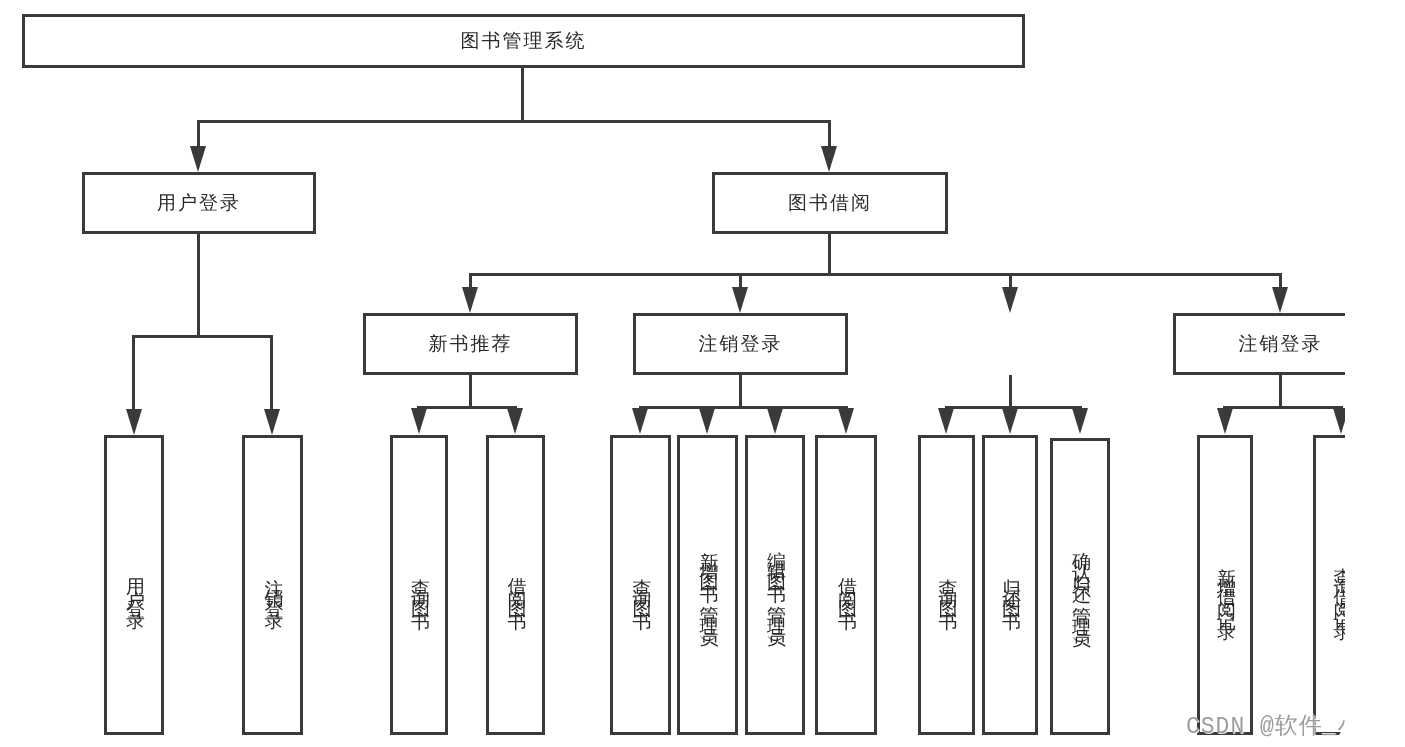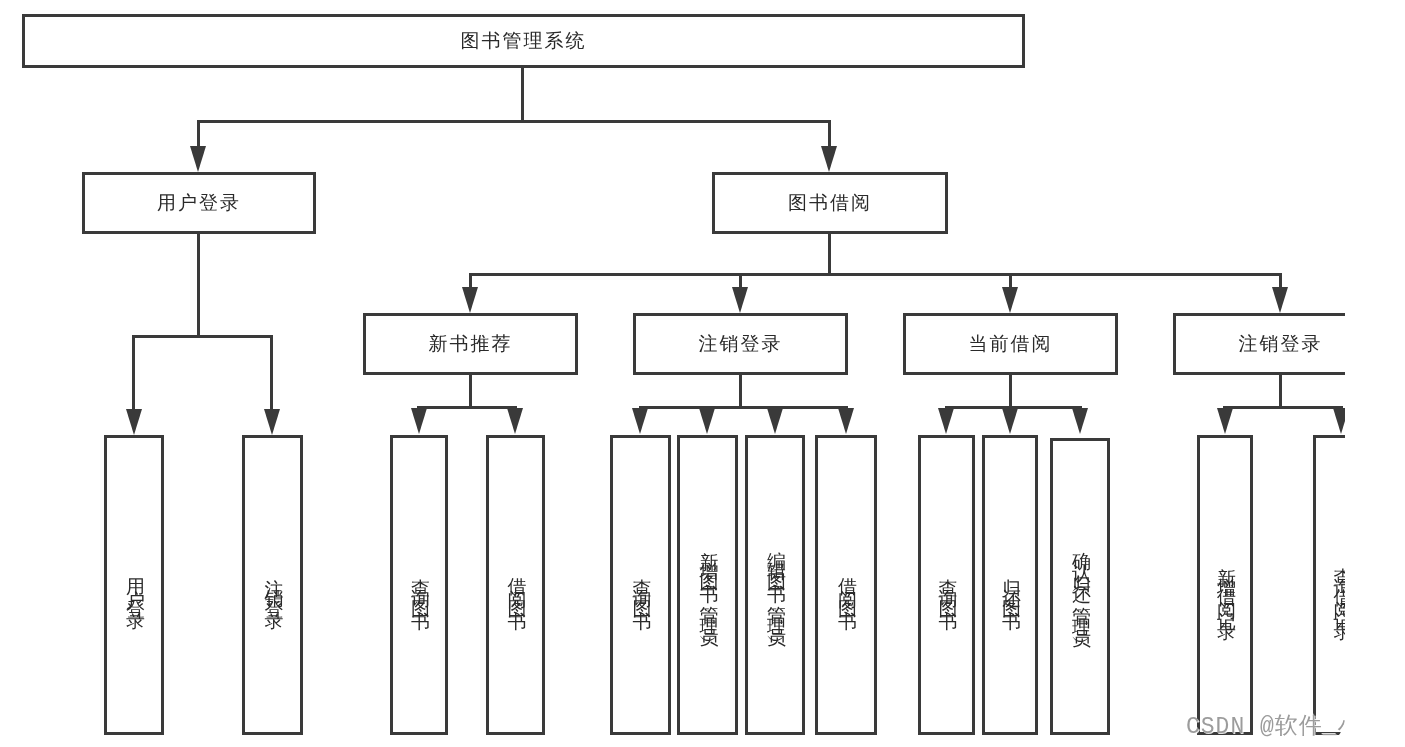--- a/index.html
+++ b/index.html
@@ -93,23 +93,20 @@
   <div class="arrow" style="left:1002px; top:287px;"></div>
   <div class="vline" style="left:1279px; top:273px; height:16px;"></div>
   <div class="arrow" style="left:1272px; top:287px;"></div>
 
   <div class="box box-h" style="left:363px; top:313px; width:215px; height:62px;">
     <span>新书推荐</span>
   </div>
   <div class="box box-h" style="left:633px; top:313px; width:215px; height:62px;">
     <span>注销登录</span>
   </div>
-  <div class="box box-h" style="left:903px; top:313px; width:215px; height:62px;">
-    <span>当前借阅</span>
-  </div>
   <div class="box box-h" style="left:1173px; top:313px; width:215px; height:62px;">
     <span>注销登录</span>
   </div>
 
   <div class="vline" style="left:469px; top:375px; height:31px;"></div>
   <div class="hline" style="left:417px; top:406px; width:100px;"></div>
   <div class="arrow" style="left:411px; top:408px;"></div>
   <div class="arrow" style="left:507px; top:408px;"></div>
 
   <div class="vline" style="left:739px; top:375px; height:31px;"></div>

